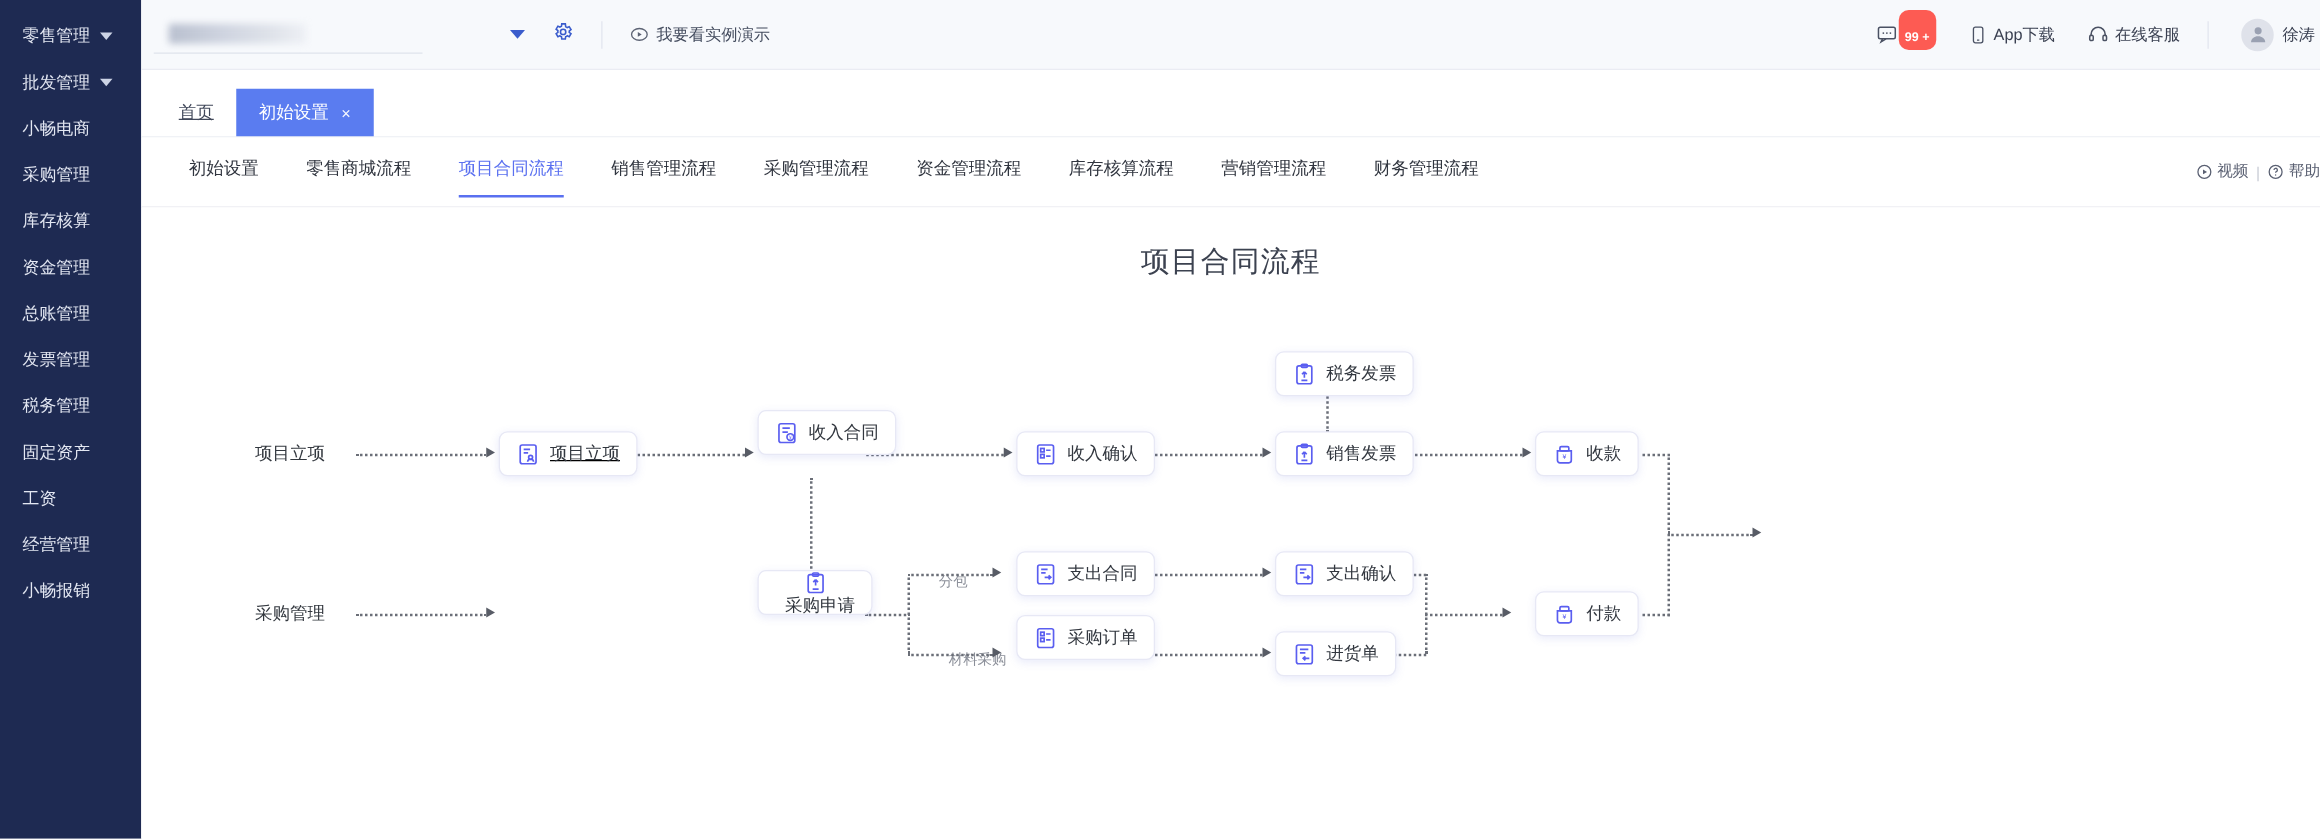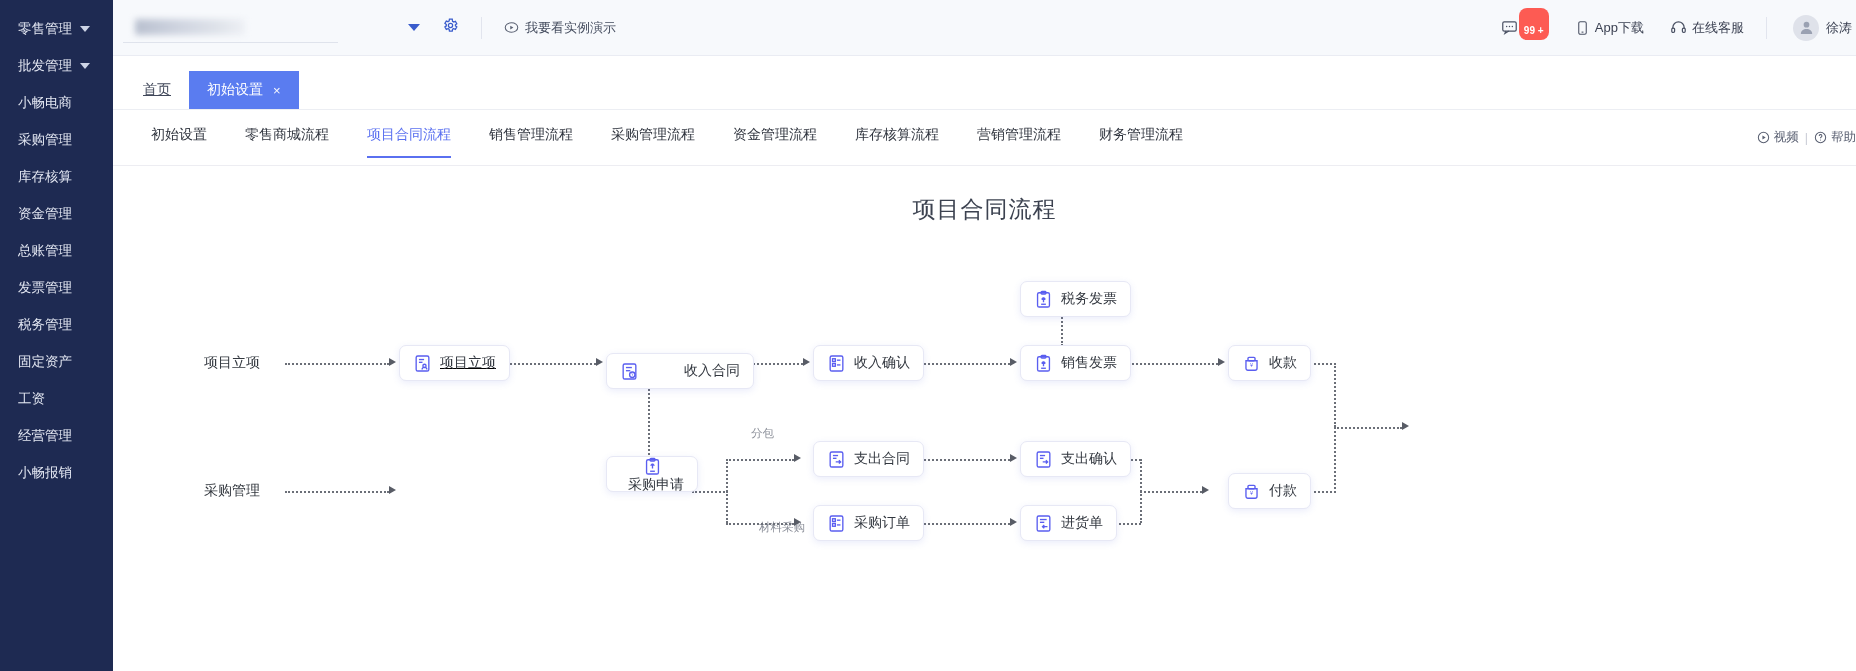--- a/index.html
+++ b/index.html
@@ -278,21 +278,21 @@
     </div>
   </div>
 
   <div class="canvas">
 
     <div class="flow-title">项目合同流程</div>
 
     <div class="rowlabel" style="left:91px; top:188px;">项目立项</div>
     <div class="rowlabel" style="left:91px; top:316px;">采购管理</div>
 
-    <div class="edgelabel" style="left:638px; top:260px;font-family:Liberation Mono, monospace;">分包</div>
+    <div class="edgelabel" style="left:638px; top:292px;font-family:Liberation Mono, monospace;">分包</div>
     <div class="edgelabel" style="left:622px; top:354px;margin-left:24px;">材料采购</div>
 
     <div class="h-dot" style="left:172px; top:197px; width:104px;"></div>
     <div class="arrow-r" style="left:276px; top:192px;"></div>
 
     <div class="h-dot" style="left:373px; top:197px; width:110px;"></div>
     <div class="arrow-r" style="left:483px; top:192px;"></div>
 
     <div class="h-dot" style="left:580px; top:197px; width:110px;"></div>
     <div class="arrow-r" style="left:690px; top:192px;"></div>
@@ -343,21 +343,21 @@
       <svg width="19" height="19" viewBox="0 0 24 24" fill="none" stroke="#5a5ef0" stroke-width="1.7">
         <rect x="4" y="2.5" width="16" height="19" rx="2"></rect>
         <line x1="7.5" y1="7" x2="14" y2="7"></line>
           <line x1="7.5" y1="10.5" x2="12" y2="10.5"></line>
         <circle cx="14.5" cy="15" r="2"></circle>
           <path d="M11.5 19.5c0-1.6 1.4-2.6 3-2.6s3 1 3 2.6"></path>
       </svg>
       <span class="nlabel">项目立项</span>
     </div>
 
-    <div class="node" style="left:493px; top:187px;gap:37px;">
+    <div class="node" style="left:493px; top:162px;">
       <svg width="19" height="19" viewBox="0 0 24 24" fill="none" stroke="#5a5ef0" stroke-width="1.7">
         <rect x="4" y="2.5" width="16" height="19" rx="2"></rect>
         <line x1="7.5" y1="7" x2="15" y2="7"></line>
           <line x1="7.5" y1="11" x2="13" y2="11"></line>
         <circle cx="15.5" cy="16" r="3.4" fill="#fff"></circle>
           <text x="15.5" y="18.2" font-size="5" fill="#5a5ef0" stroke="none" text-anchor="middle">¥</text>
       </svg>
       <span class="nlabel">收入合同</span>
     </div>
 
@@ -425,21 +425,21 @@
     <div class="node" style="left:907px; top:275px;">
       <svg width="19" height="19" viewBox="0 0 24 24" fill="none" stroke="#5a5ef0" stroke-width="1.7">
         <rect x="4" y="2.5" width="16" height="19" rx="2"></rect>
         <line x1="7.5" y1="7" x2="14" y2="7"></line>
           <line x1="7.5" y1="10.5" x2="12" y2="10.5"></line>
         <path d="M11 15h6M15 13l2.2 2-2.2 2"></path>
       </svg>
       <span class="nlabel">支出确认</span>
     </div>
 
-    <div class="node" style="left:700px; top:339px;align-items:center;">
+    <div class="node" style="left:700px; top:326px;align-items:center;">
       <svg width="19" height="19" viewBox="0 0 24 24" fill="none" stroke="#5a5ef0" stroke-width="1.7">
         <rect x="4" y="2.5" width="16" height="19" rx="2"></rect>
         <rect x="7" y="6" width="3.5" height="3.5"></rect>
           <line x1="12.5" y1="7.8" x2="17" y2="7.8"></line>
         <rect x="7" y="12" width="3.5" height="3.5"></rect>
           <line x1="12.5" y1="13.8" x2="17" y2="13.8"></line>
       </svg>
       <span class="nlabel">采购订单</span>
     </div>
 

